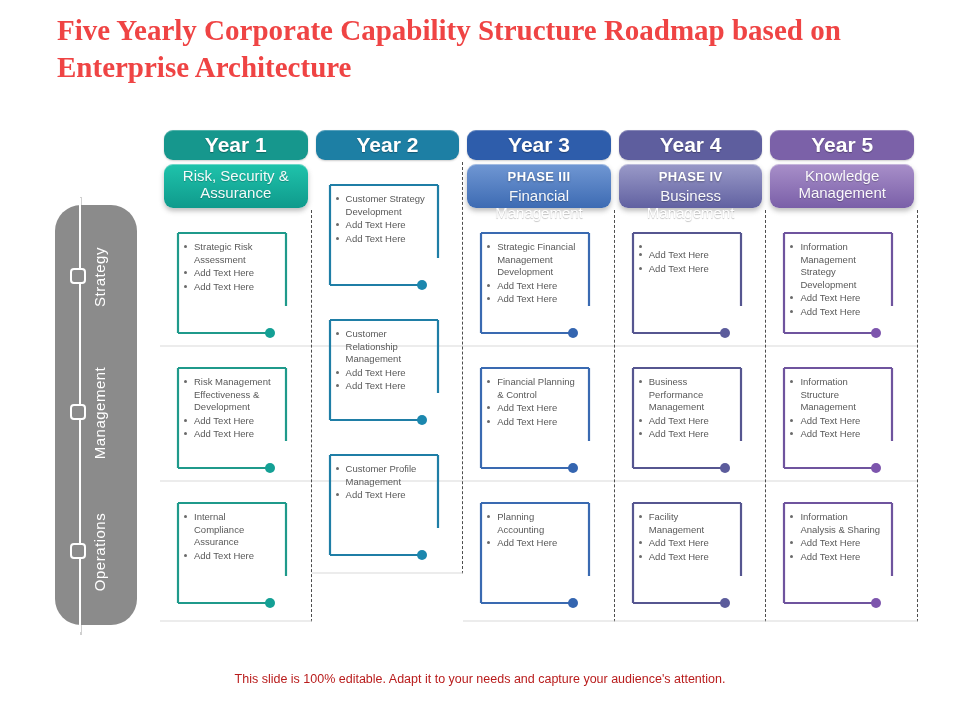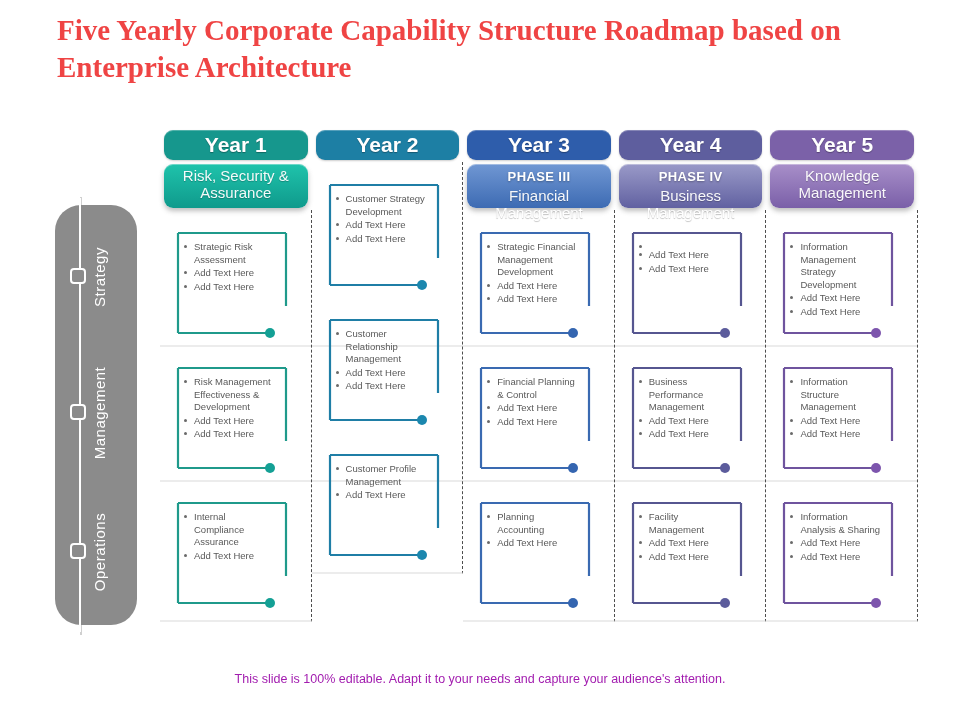--- a/index.html
+++ b/index.html
@@ -7,21 +7,21 @@
   body { font-family:"Liberation Sans", sans-serif; }
   .slide { position:relative; width:960px; height:720px; background:#ffffff; overflow:hidden; }
 
   
   .title { position:absolute; left:57px; top:12px; width:880px;
            font-family:"Liberation Serif", serif; font-weight:600;
            font-size:29px; line-height:1.28; color:#ef4444; }
 
   
   .footer { position:absolute; left:0; right:0; top:672px; text-align:center;
-            font-size:12.5px; color:#a21caf; }
+            font-size:12.5px; color:#b91c1c; }
 
   
   .sidebar { position:absolute; left:55px; top:205px; width:82px; height:420px;
              background:#8b8b8b; border-radius:26px; }
   .line-stub { position:absolute; left:80px; width:2px; background:#d0d0d0; }
   .stub-top { top:197px; height:9px; }
   .stub-bottom { top:624px; height:11px; }
   .bar-line { position:absolute; left:24px; top:-7px; width:2px; height:434px; background:#ffffff; }
   .node { position:absolute; left:15px; width:16px; height:16px; background:#8b8b8b;
           border:2px solid #ffffff; border-radius:4px; }

